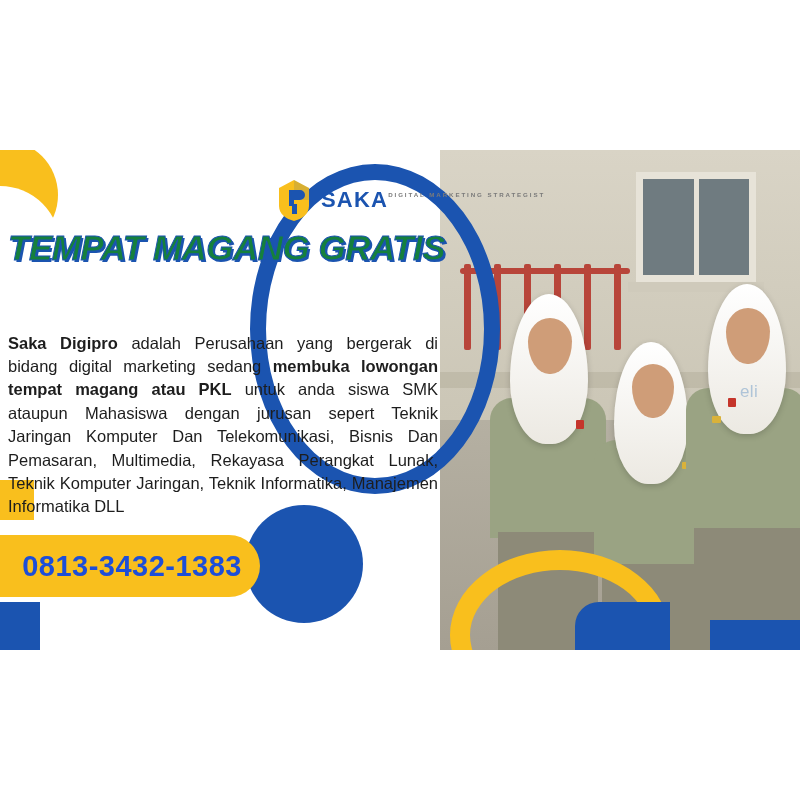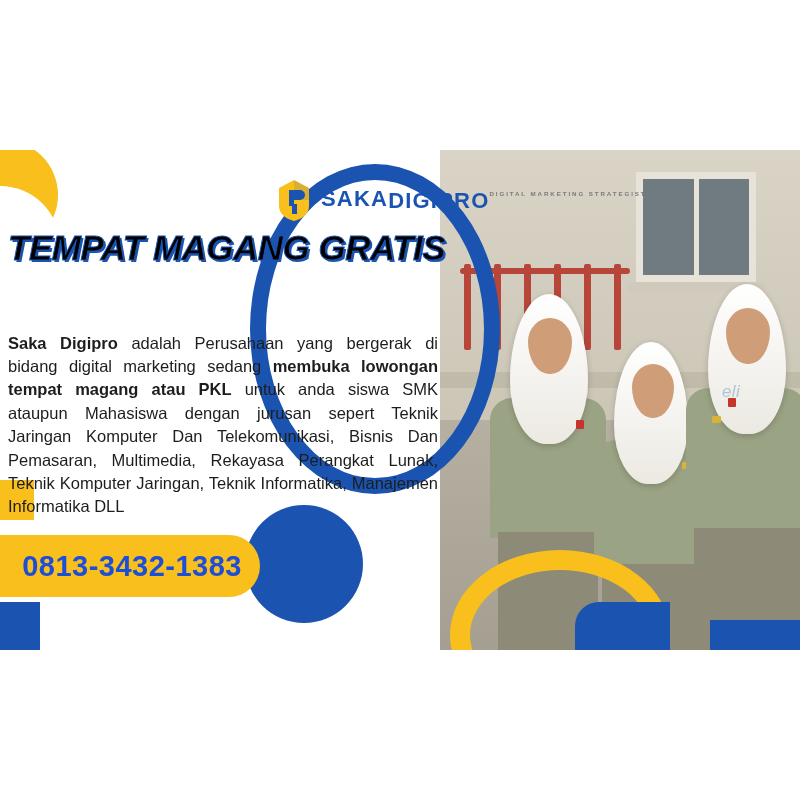--- a/index.html
+++ b/index.html
@@ -139,21 +139,21 @@
   .headline {
     position: absolute;
     left: 8px;
     top: 78px;
     width: 430px;
   }
   .headline-1 {
     font-size: 35px;
     font-weight: bold;
     font-style: italic;
-    color: #000000;
+    color: #15803d;
     letter-spacing: -0.5px;
     -webkit-text-stroke: 1px #1b54b0;
     text-shadow: 2px 2px 0 #1b54b0;
     white-space: nowrap;
   }
   .headline-2 {
     margin-top: 4px;
     font-size: 31px;
     font-weight: bold;
     font-style: italic;
@@ -342,28 +342,27 @@
     position: absolute;
     right: 0;
     bottom: 0;
     width: 90px;
     height: 30px;
     background: #1b54b0;
   }
   
   .watermark {
     position: absolute;
-    left: 282px;
+    left: 300px;
     top: 232px;
     font-size: 17px;
     color: rgba(120,160,200,0.55);
     font-weight: normal;
     letter-spacing: .4px;
     pointer-events: none;
-    font-style: italic;
   }
 </style>
 </head>
 <body>
 
 <div class="canvas">
 
   <div class="flyer">
 
     <div class="deco-yellow-tl"></div>
@@ -428,21 +427,20 @@
       <div class="logo-mark">
         <svg width="38" height="44" viewBox="0 0 38 44" aria-hidden="true">
           <path d="M19 2 L34 10 L34 28 C34 36 27 41 19 43 C11 41 4 36 4 28 L4 10 Z" fill="#f9bf1d"></path>
           <path d="M19 2 L34 10 L34 22 L19 22 Z" fill="#1b54b0" opacity="0.15"></path>
           <path d="M14 12 h11 a5 5 0 0 1 0 10 h-6 v6 h-5 z" fill="#1b54b0"></path>
           <rect x="17" y="26" width="5" height="10" fill="#1b54b0"></rect>
         </svg>
       </div>
       <div class="logo-text">
         <span class="logo-line1">SAKA</span>
-        <span class="logo-line2">DIGIPRO</span>
         <span class="logo-tag">DIGITAL MARKETING STRATEGIST</span>
       </div>
     </div>
 
     <div class="headline">
       <div class="headline-1">TEMPAT MAGANG GRATIS</div>
     </div>
 
     <p class="body-copy"><b>Saka Digipro</b><span> adalah Perusahaan yang bergerak di bidang digital marketing sedang </span><b>membuka lowongan tempat magang atau PKL</b><span> untuk anda siswa SMK ataupun Mahasiswa dengan jurusan sepert Teknik Jaringan Komputer Dan Telekomunikasi, Bisnis Dan Pemasaran, Multimedia, Rekayasa Perangkat Lunak, Teknik Komputer Jaringan, Teknik Informatika, Manajemen Informatika DLL</span></p>
 

